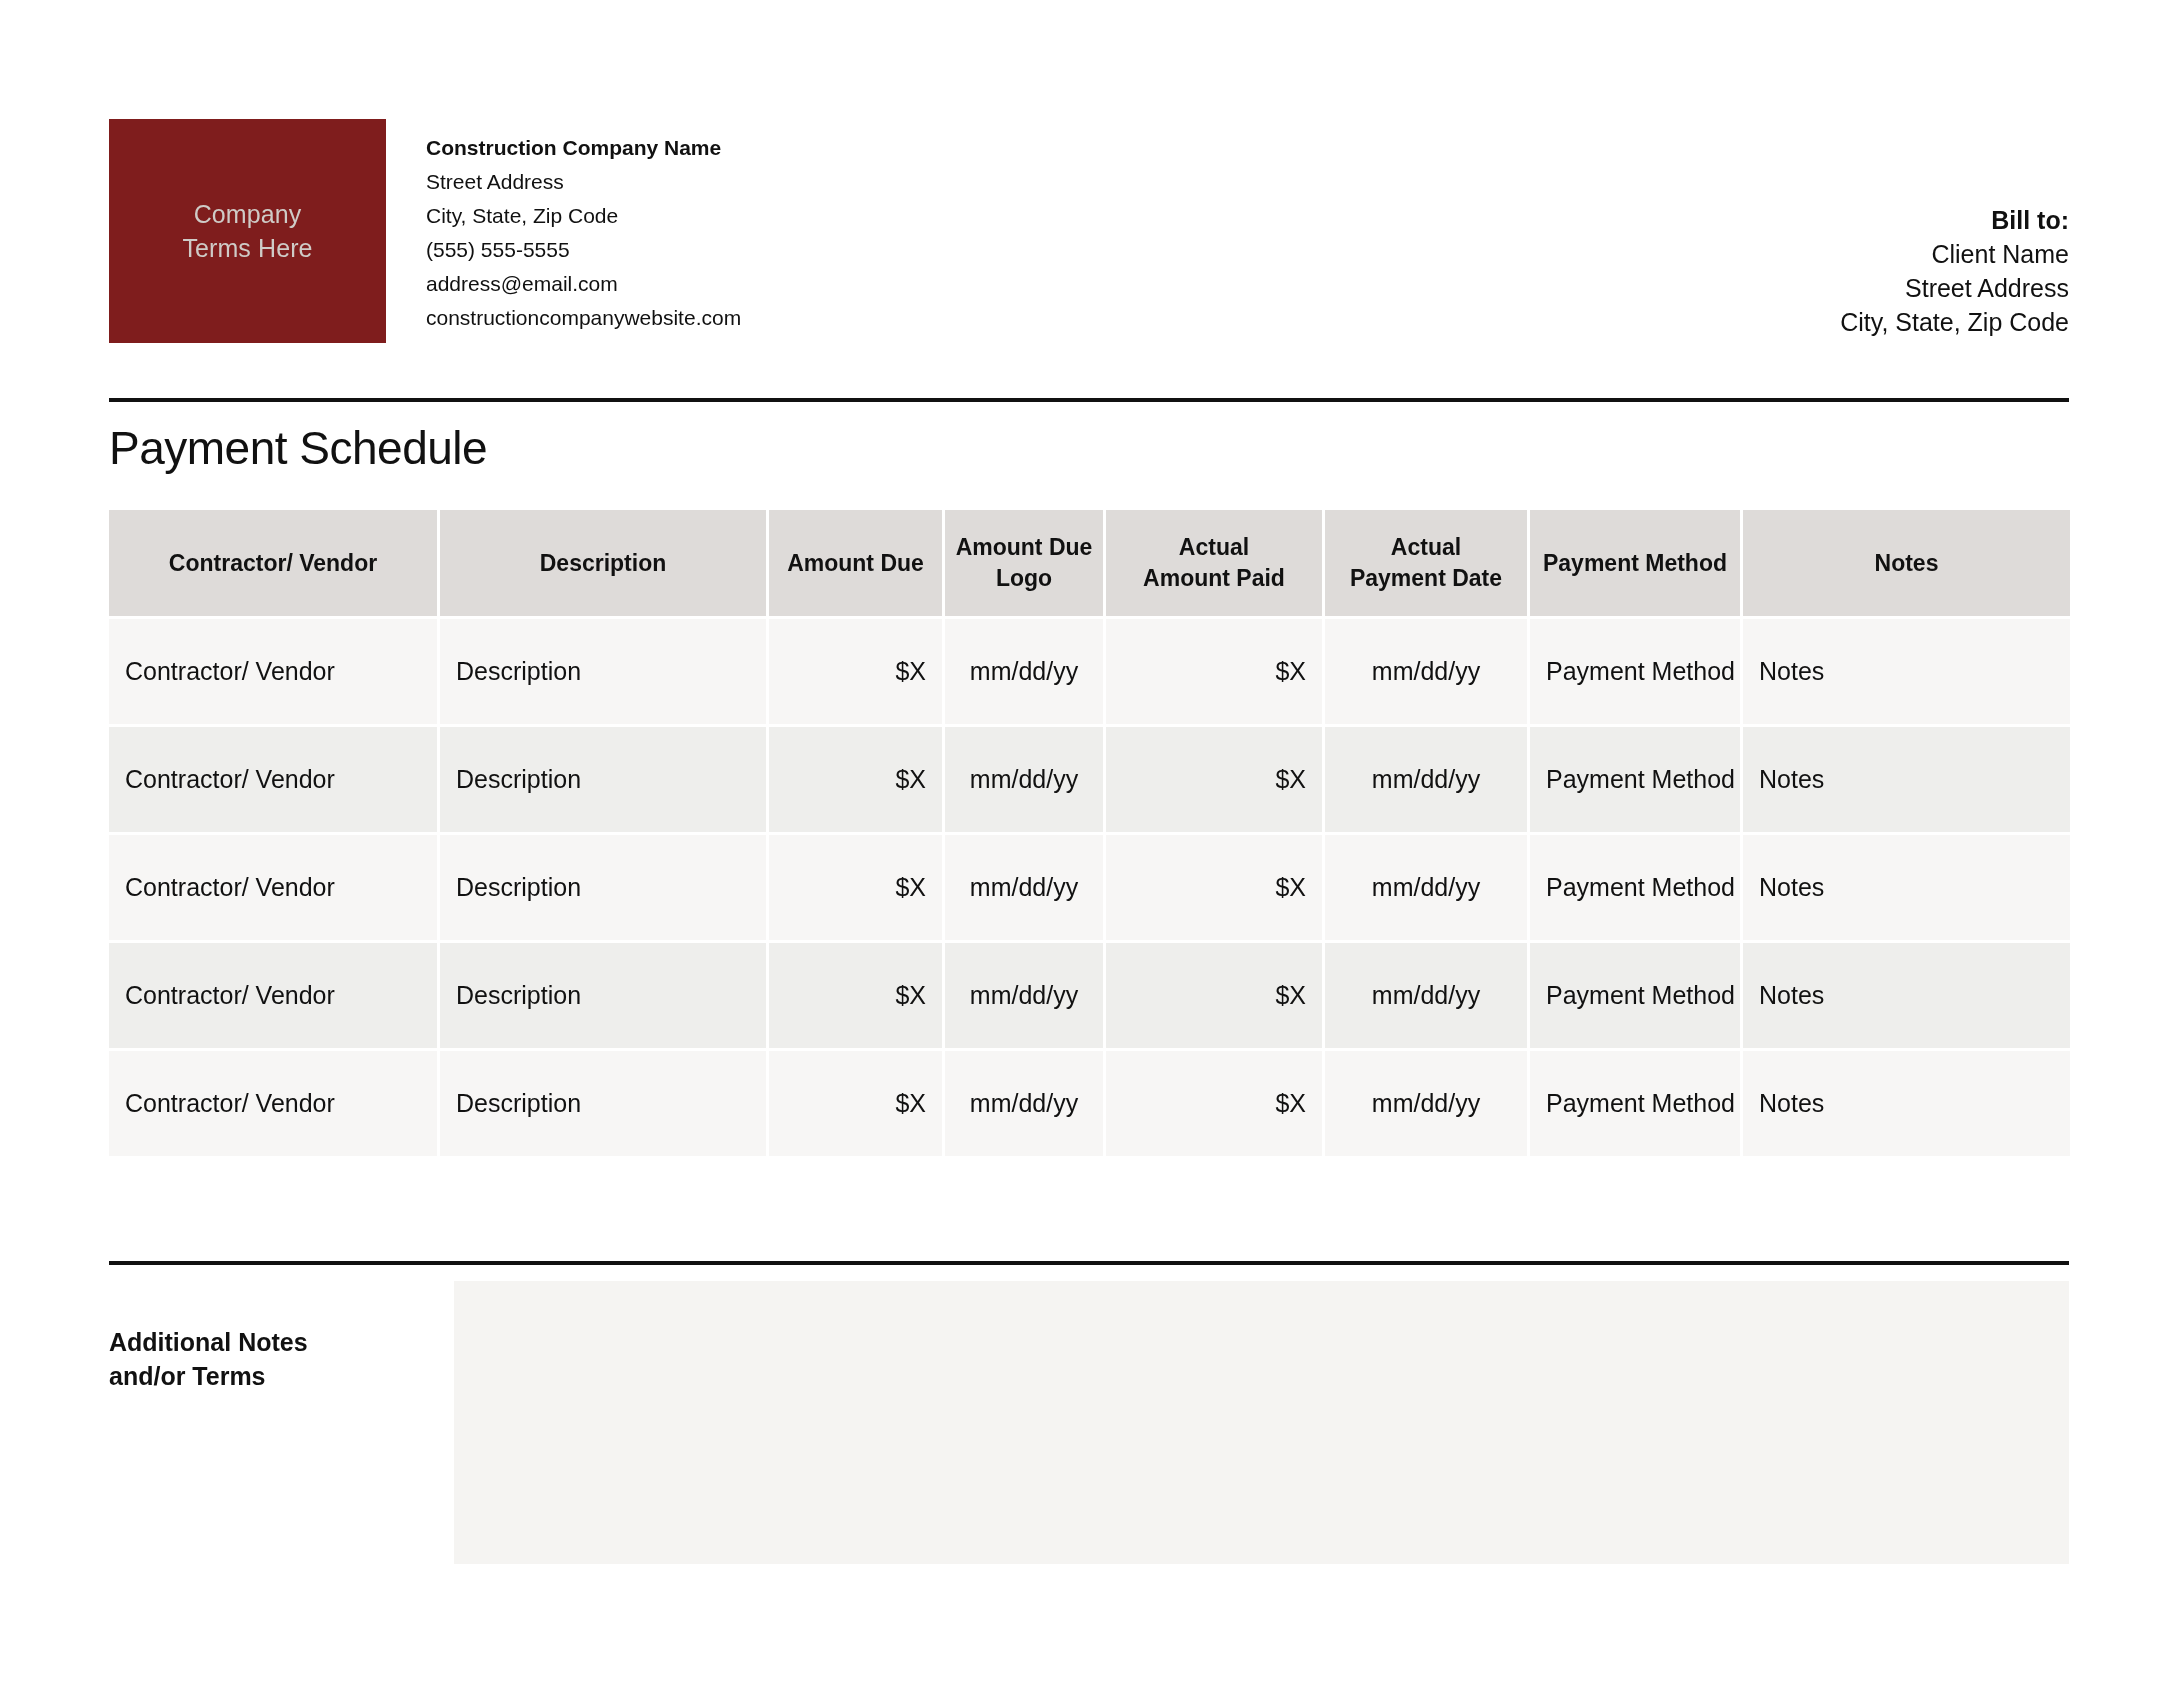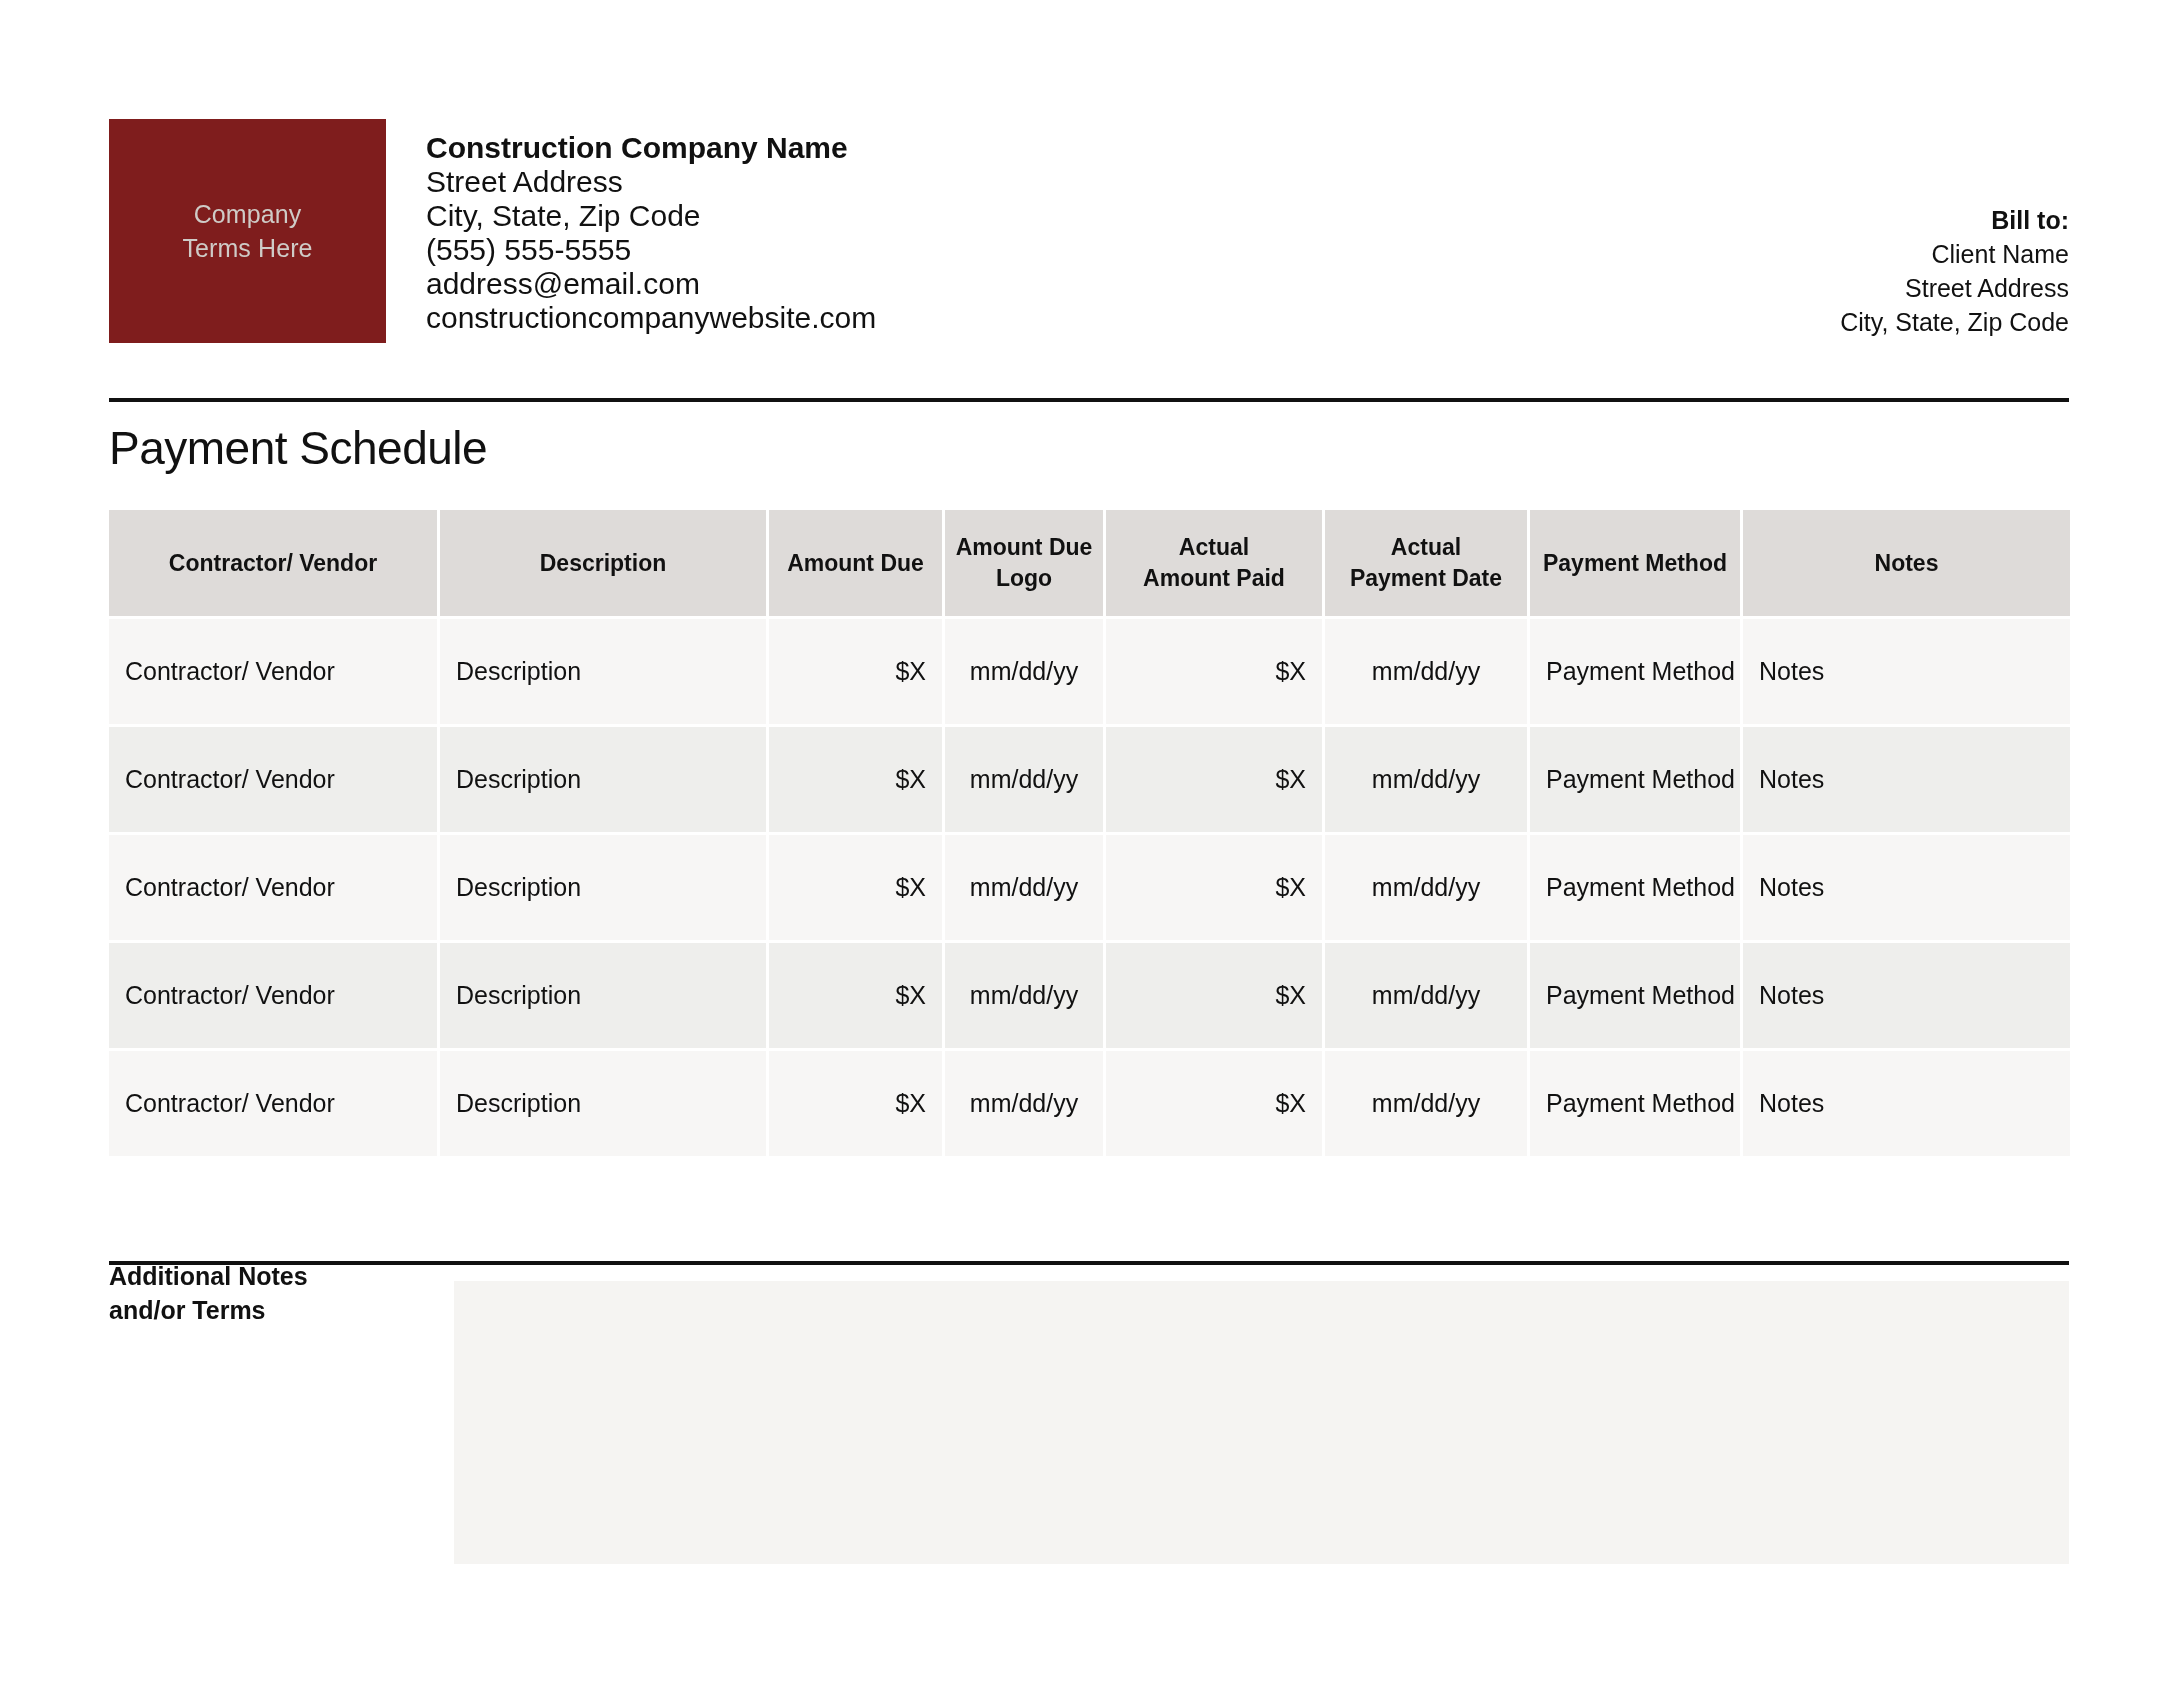--- a/index.html
+++ b/index.html
@@ -21,21 +21,21 @@
     background: #7f1d1d;
     display: flex; flex-direction: column;
     align-items: center; justify-content: center;
   }
   .logo-box span {
     font-size: 25px; line-height: 34px;
     color: #cfcbc7; font-weight: 400; letter-spacing: 0.1px;
   }
 
   .company-block { position: absolute; left: 317px; top: 12px; }
-  .company-block .line { font-size: 30px; line-height: 34px; color: #111111; white-space: nowrap; }
+  .company-block .line { font-size: 21px; line-height: 34px; color: #111111; white-space: nowrap; }
   .company-block .line.bold { font-weight: 700; }
 
   .billto-block { position: absolute; right: 0; top: 84px; width: 416px; text-align: right; }
   .billto-block .line { font-size: 25px; line-height: 34px; color: #111111; white-space: nowrap; }
   .billto-block .line.bold { font-weight: 700; }
 
   
   .rule-top {
     position: absolute; left: 109px; top: 398px;
     width: 1960px; height: 4px; background: #111111;
@@ -95,21 +95,21 @@
   .table tbody td:last-child { border-right: none; }
   .table tbody tr.odd td  { background: #f7f6f5; }
   .table tbody tr.even td { background: #eeeeec; }
 
   .al-left   { text-align: left; }
   .al-right  { text-align: right; }
   .al-center { text-align: center; }
 
   
   .notes-label {
-    position: absolute; left: 109px; top: 1259px;
+    position: absolute; left: 109px; top: 1325px;
     width: 327px;
     font-size: 25px; font-weight: 700; line-height: 34px;
     color: #111111;
   }
   .notes-box {
     position: absolute; left: 454px; top: 1281px;
     width: 1615px; height: 283px;
     background: #f5f4f2;
   }
 </style>

